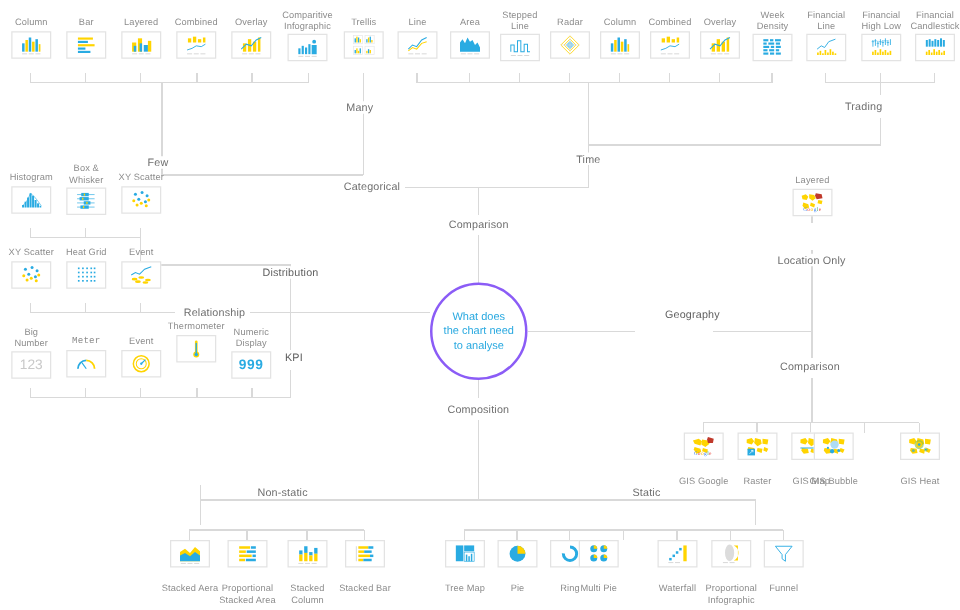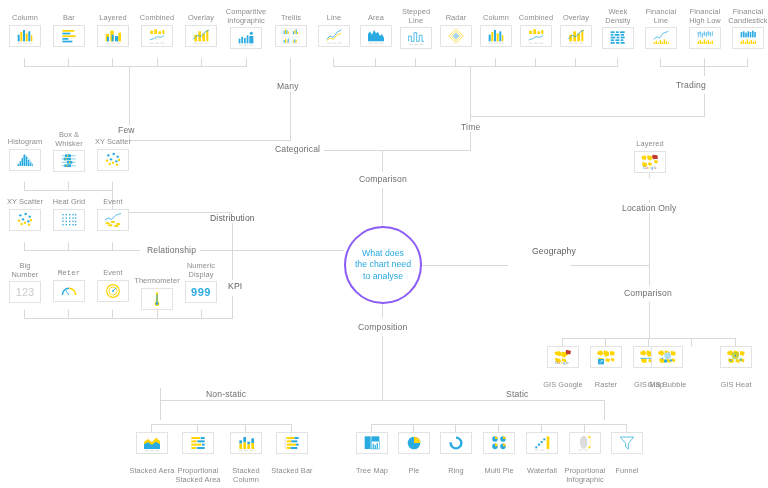--- a/index.html
+++ b/index.html
@@ -686,21 +686,21 @@
     <div class="box">
       <svg viewBox="0 0 32 30">
         <circle cx="16" cy="15" r="9.5" stroke="#FFD400" stroke-width="1.8" fill="none"></circle>
         <circle cx="16" cy="15" r="6" stroke="#FFD400" stroke-width="1.2" fill="none"></circle>
         <line x1="16" y1="15" x2="21" y2="10" stroke="#29ABE2" stroke-width="1.4"></line>
         <circle cx="16" cy="15" r="1.4" fill="#29ABE2"></circle>
       </svg>
     </div>
   </div>
 
-  <div class="node" style="left:134px;top:277px;">
+  <div class="node" style="left:134px;top:257px;">
     <div class="cap">Thermometer</div>
     <div class="box">
       <svg viewBox="0 0 32 30">
         <rect x="14.4" y="5" width="3.2" height="15" rx="1.6" fill="#FFD400"></rect>
         <circle cx="16" cy="22" r="3.6" fill="#FFD400"></circle>
         <rect x="15.2" y="8" width="1.6" height="13" fill="#29ABE2"></rect>
         <circle cx="16" cy="22" r="2.1" fill="#29ABE2"></circle>
       </svg>
     </div>
   </div>
@@ -826,21 +826,21 @@
 
   <div class="node" style="left:433px;top:430px;">
     <div class="box">
       <svg viewBox="0 0 32 30">
         <circle cx="16" cy="15" r="8" fill="none" stroke="#29ABE2" stroke-width="3.6" stroke-dasharray="38 12" transform="rotate(-90 16 15)"></circle>
       </svg>
     </div>
     <div class="cap below">Ring</div>
   </div>
 
-  <div class="node" style="left:476px;top:430px;">
+  <div class="node" style="left:456px;top:430px;">
     <div class="box">
       <svg viewBox="0 0 32 30">
         <g>
           <circle cx="10" cy="9" r="4.2" fill="#29ABE2"></circle>
             <path d="M10 9 L10 4.8 A4.2 4.2 0 0 1 14.2 9 Z" fill="#FFD400"></path>
           <circle cx="22" cy="9" r="4.2" fill="#29ABE2"></circle>
             <path d="M22 9 L22 4.8 A4.2 4.2 0 0 1 26.2 9 Z" fill="#FFD400"></path>
           <circle cx="10" cy="20" r="4.2" fill="#29ABE2"></circle>
             <path d="M10 20 L10 15.8 A4.2 4.2 0 0 1 14.2 20 Z" fill="#FFD400"></path>
           <circle cx="22" cy="20" r="4.2" fill="#29ABE2"></circle>

